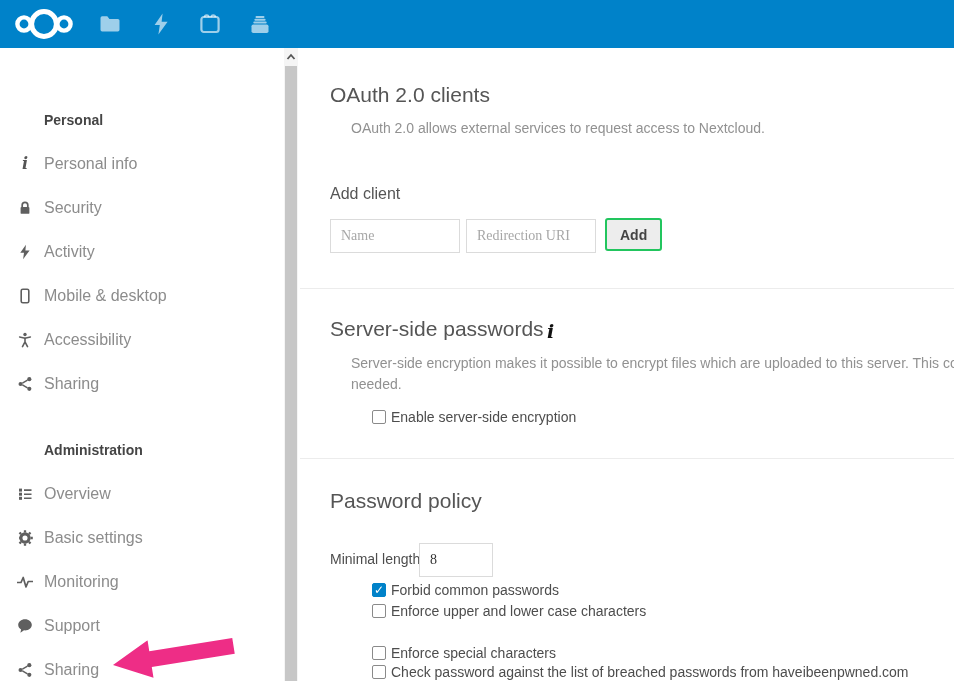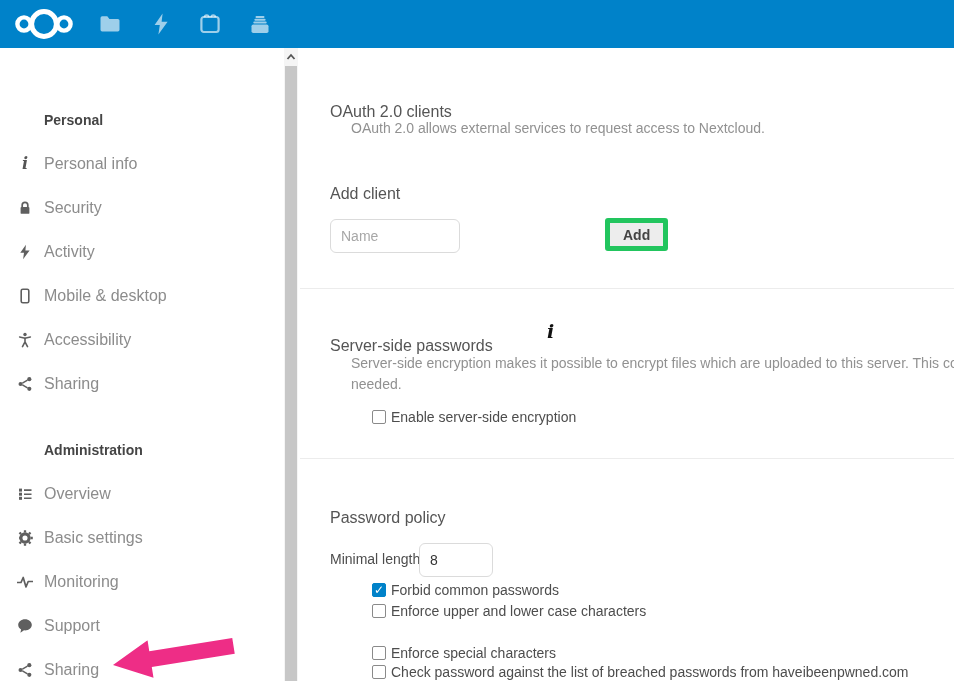--- a/index.html
+++ b/index.html
@@ -29,29 +29,29 @@
   .sb-arrow { position: absolute; left: 0; top: 0; width: 14px; height: 17px; background: #f5f5f5; cursor: pointer; }
   .sb-arrow svg { width: 14px; height: 14px; margin-top: 2px; }
   .sb-thumb { position: absolute; left: 1px; top: 18px; width: 12px; height: 615px; background: #c7c7c7; cursor: pointer; }
 
   
   .pink-arrow { position: absolute; left: 113px; top: 646px; width: 124px; height: 40px; z-index: 20;
                 transform: rotate(-9deg); transform-origin: 0px 19px; pointer-events: none; }
 
   
   .main { position: absolute; left: 300px; top: 48px; width: 654px; height: 633px; background: #fff; }
-  .h2 { position: absolute; font-size: 16px; font-weight: normal; color: #555; white-space: nowrap; margin-top: 20px; }
+  .h2 { position: absolute; font-size: 21px; font-weight: normal; color: #555; white-space: nowrap; }
   .h3 { position: absolute; font-size: 16px; font-weight: normal; color: #555; }
   .desc { position: absolute; font-size: 14px; color: #919191; white-space: nowrap; margin-left: 21px; }
   .divider { position: absolute; left: 0; width: 700px; height: 1px; background: #ececec; }
 
-  .txt-input { position: absolute; height: 31px; border: 1px solid #dbdbdb; border-radius: 6px;
-               padding: 16px 10px; font-size: 14px; color: #333; font-family: Liberation Sans, sans-serif; background: #fff; outline: none; }
+  .txt-input { position: absolute; height: 31px; border: 1px solid #dbdbdb; border-radius: 0;
+               padding: 16px 10px; font-size: 14px; color: #333; font-family: Liberation Serif, serif; background: #fff; outline: none; }
   .txt-input::placeholder { color: #a7a7a7; }
-  .btn { position: absolute; height: 33px; padding: 0 13px; background: #ededed; border: 5px solid #22c55e;
+  .btn { position: absolute; height: 33px; padding: 0 13px; background: #ededed; border: 2px solid #22c55e;
          border-radius: 3px; font-size: 14px; font-weight: bold; color: #444; font-family: inherit; cursor: pointer; }
 
   .cb-row { position: absolute; left: 30px; height: 18px; cursor: pointer; margin-left: 42px; }
   .cb-box { position: absolute; left: 0; top: 1px; width: 14px; height: 14px; background: #fff;
             border: 1px solid #8a8a8a; border-radius: 2px; }
   .cb-box.checked { background: #0082c9; border-color: #0082c9; }
   .cb-box .check { display: block; color: #fff; font-size: 12px; font-weight: bold; line-height: 13px; text-align: center; }
   .cb-label { position: absolute; left: 19px; top: 0; font-size: 14px; color: #4d4d4d; white-space: nowrap; line-height: 17px; }
 
   .enc-info { position: absolute; font-family: "DejaVu Serif", "Liberation Serif", serif; font-style: italic;
@@ -228,20 +228,21 @@
     <div class="sb-thumb"></div>
   </div>
 
   <div class="main">
 
     <h2 class="h2" style="left:30px; top:35px">OAuth 2.0 clients</h2>
     <div class="desc" style="left:30px; top:72px">OAuth 2.0 allows external services to request access to Nextcloud.</div>
 
     <h3 class="h3" style="left:30px; top:137px">Add client</h3>
     <input class="txt-input" style="left: 30px; top: 171px; width: 130px;" type="text" placeholder="Name">
+    <input class="txt-input" style="left: 166px; top: 171px; width: 130px;" type="text" placeholder="Redirection URI">
     <button class="btn" style="left:305px; top:170px">Add</button>
 
     <div class="divider" style="top:240px"></div>
 
     <h2 class="h2" style="left:30px; top:269px">Server-side passwords</h2>
     <span class="enc-info" style="left:247px; top:272px">i</span>
     <div class="desc" style="left:30px; top:307px">Server-side encryption makes it possible to encrypt files which are uploaded to this server. This comes with limitations like a performance penalty, so enable this only if</div>
     <div class="desc" style="left:30px; top:328px">needed.</div>
 
     <div class="cb-row" style="top:361px; width:260px">

